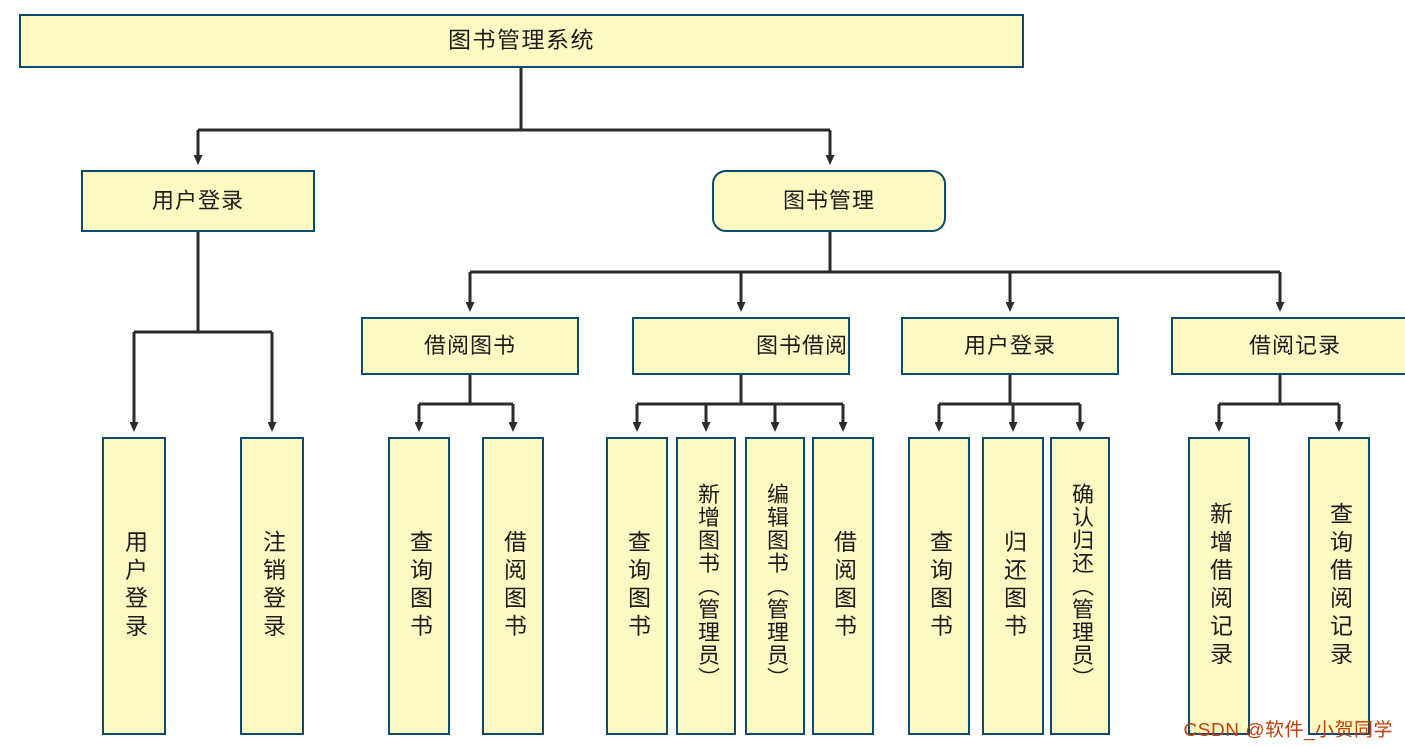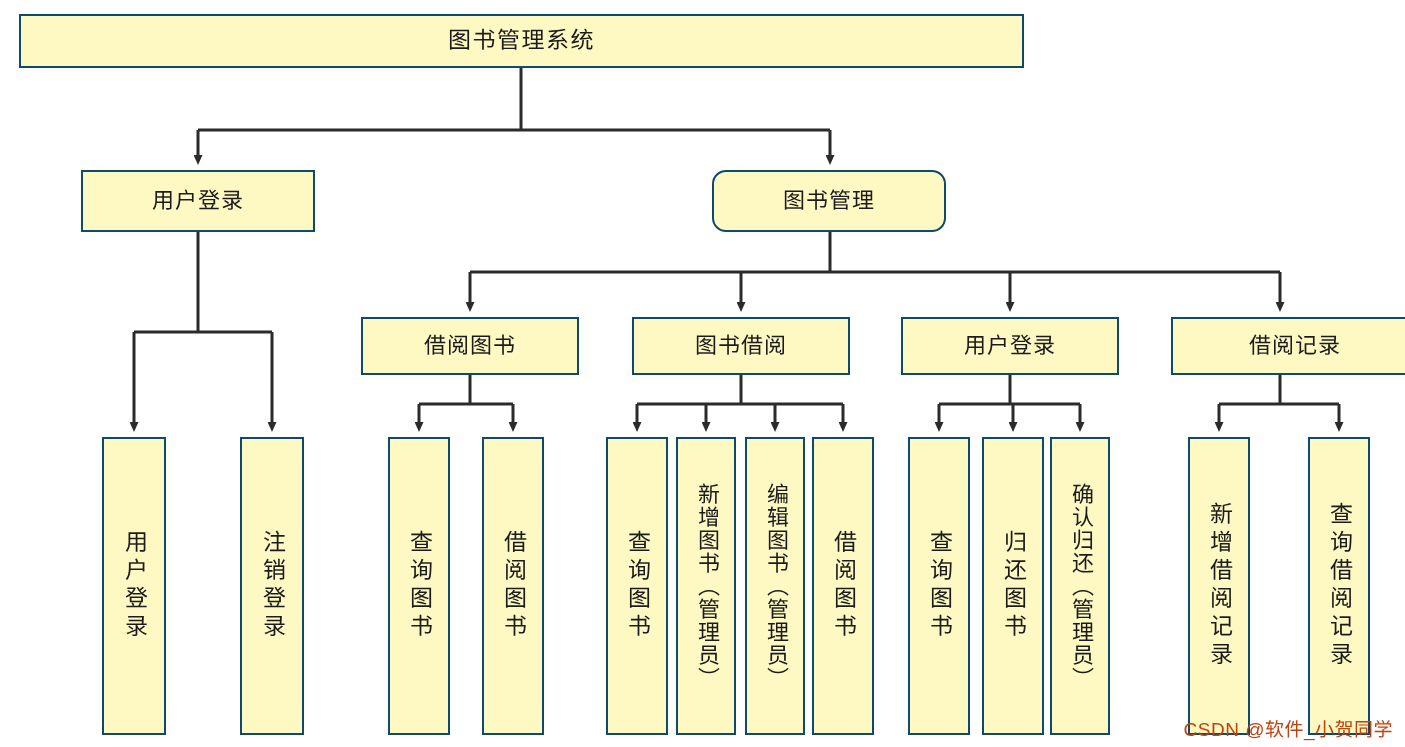--- a/index.html
+++ b/index.html
@@ -137,21 +137,21 @@
   <div class="node h" style="left: 81px; top: 170px; width: 234px; height: 62px;">
     <span class="lbl">用户登录</span>
   </div>
   <div class="node h" style="left: 712px; top: 170px; width: 234px; height: 62px; border-radius: 14px;">
     <span class="lbl">图书管理</span>
   </div>
 
   <div class="node h" style="left: 361px; top: 317px; width: 218px; height: 58px;">
     <span class="lbl">借阅图书</span>
   </div>
-  <div class="node h" style="left: 632px; top: 317px; width: 218px; height: 58px;">
+  <div class="node h" style="left: 632px; top: 317px; width: 218px; height: 58px; justify-content: flex-end;">
     <span class="lbl">图书借阅</span>
   </div>
   <div class="node h" style="left: 901px; top: 317px; width: 218px; height: 58px;">
     <span class="lbl">用户登录</span>
   </div>
   <div class="node h" style="left: 1171px; top: 317px; width: 248px; height: 58px;">
     <span class="lbl">借阅记录</span>
   </div>
 
   <div class="node v" style="left: 102px; top: 437px; width: 64px; height: 298px;">

